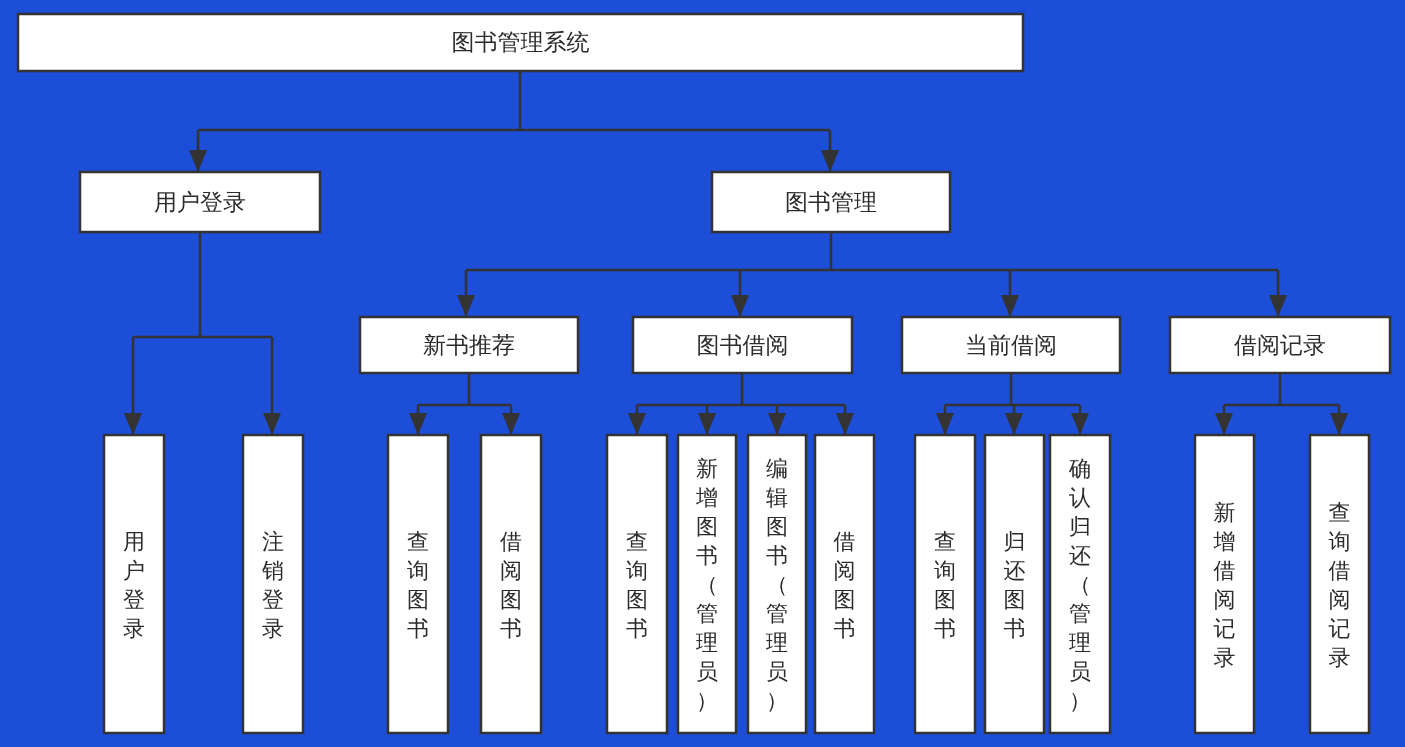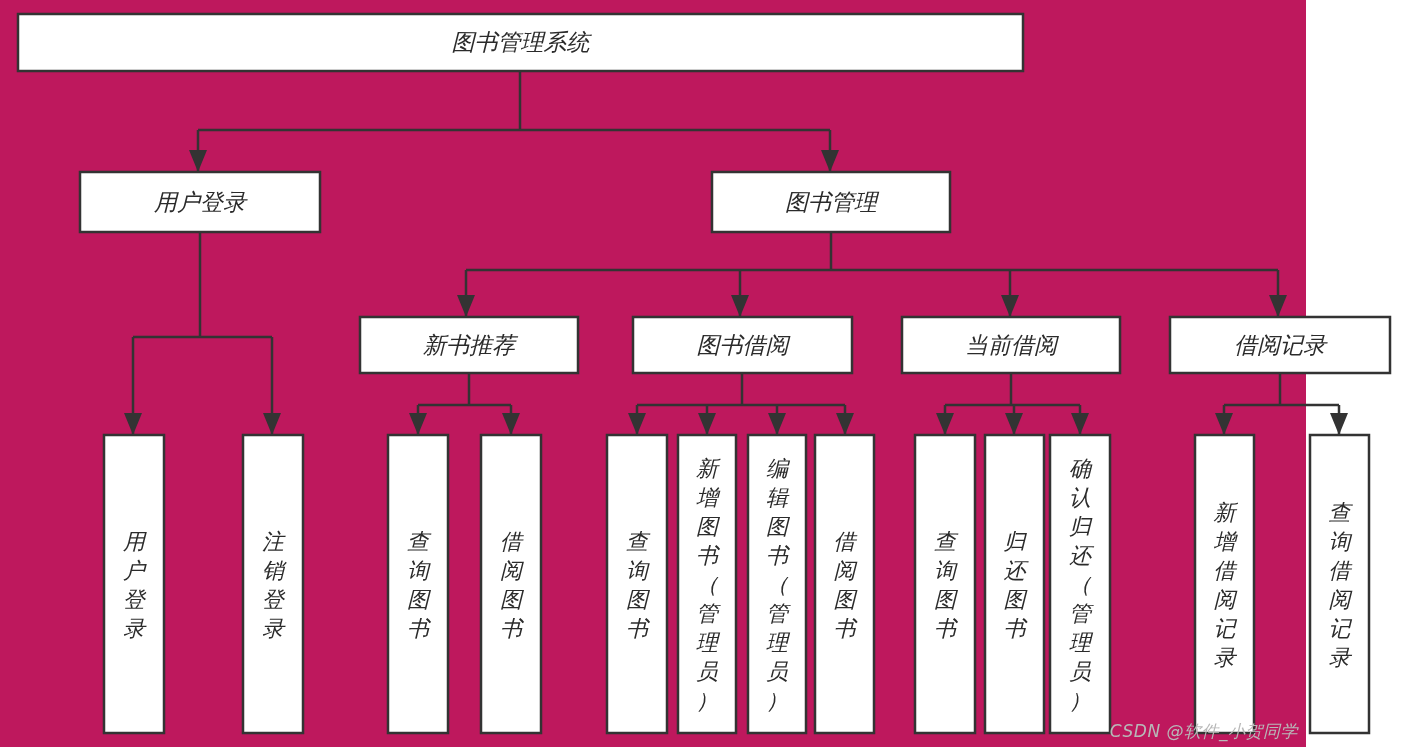--- a/index.html
+++ b/index.html
@@ -9,24 +9,23 @@
   }
   body {
     width: 1405px;
     height: 747px;
     font-family: "DejaVu Sans", "Liberation Sans", sans-serif;
     overflow: hidden;
     position: relative;
   }
   #diagram-root {
     position: relative;
-    width: 1306px;
+    width: 1405px;
     height: 747px;
-    background: #be185d;
-    font-style: italic;
+    background: #1d4ed8;
   }
   svg.diagram-canvas {
     position: absolute;
     left: 0;
     top: 0;
     width: 1405px;
     height: 747px;
     display: block;
   }
   .node-box {
@@ -205,14 +204,13 @@
         <g>
           <rect x="1195" y="435" width="59" height="298" class="node-box"></rect>
           <text x="1224.5" y="519.62" class="node-label-vertical"><tspan x="1224.5" dy="0">新</tspan><tspan x="1224.5" dy="29">增</tspan><tspan x="1224.5" dy="29">借</tspan><tspan x="1224.5" dy="29">阅</tspan><tspan x="1224.5" dy="29">记</tspan><tspan x="1224.5" dy="29">录</tspan></text>
         </g>
         <g>
           <rect x="1310" y="435" width="59" height="298" class="node-box"></rect>
           <text x="1339.5" y="519.62" class="node-label-vertical"><tspan x="1339.5" dy="0">查</tspan><tspan x="1339.5" dy="29">询</tspan><tspan x="1339.5" dy="29">借</tspan><tspan x="1339.5" dy="29">阅</tspan><tspan x="1339.5" dy="29">记</tspan><tspan x="1339.5" dy="29">录</tspan></text>
         </g>
       </g>
     </svg>
-  <div class="watermark-text">CSDN @软件_小贺同学</div>
 </div>
 
 </body></html>

